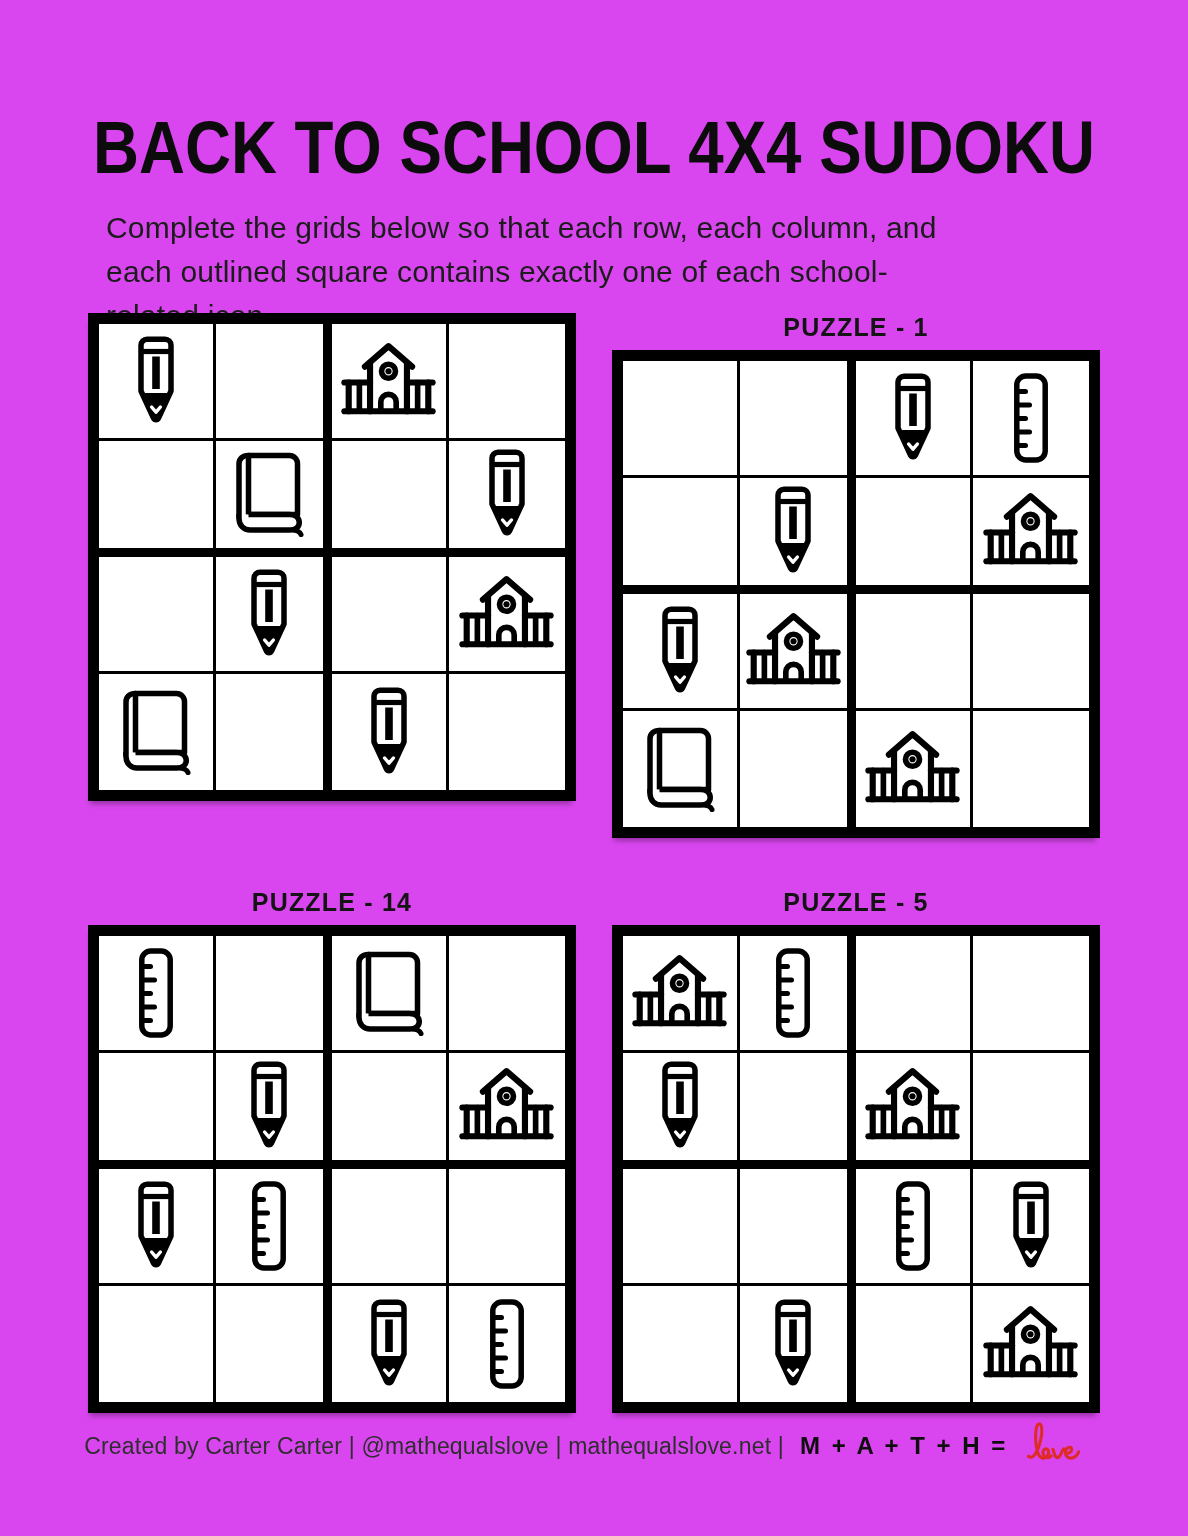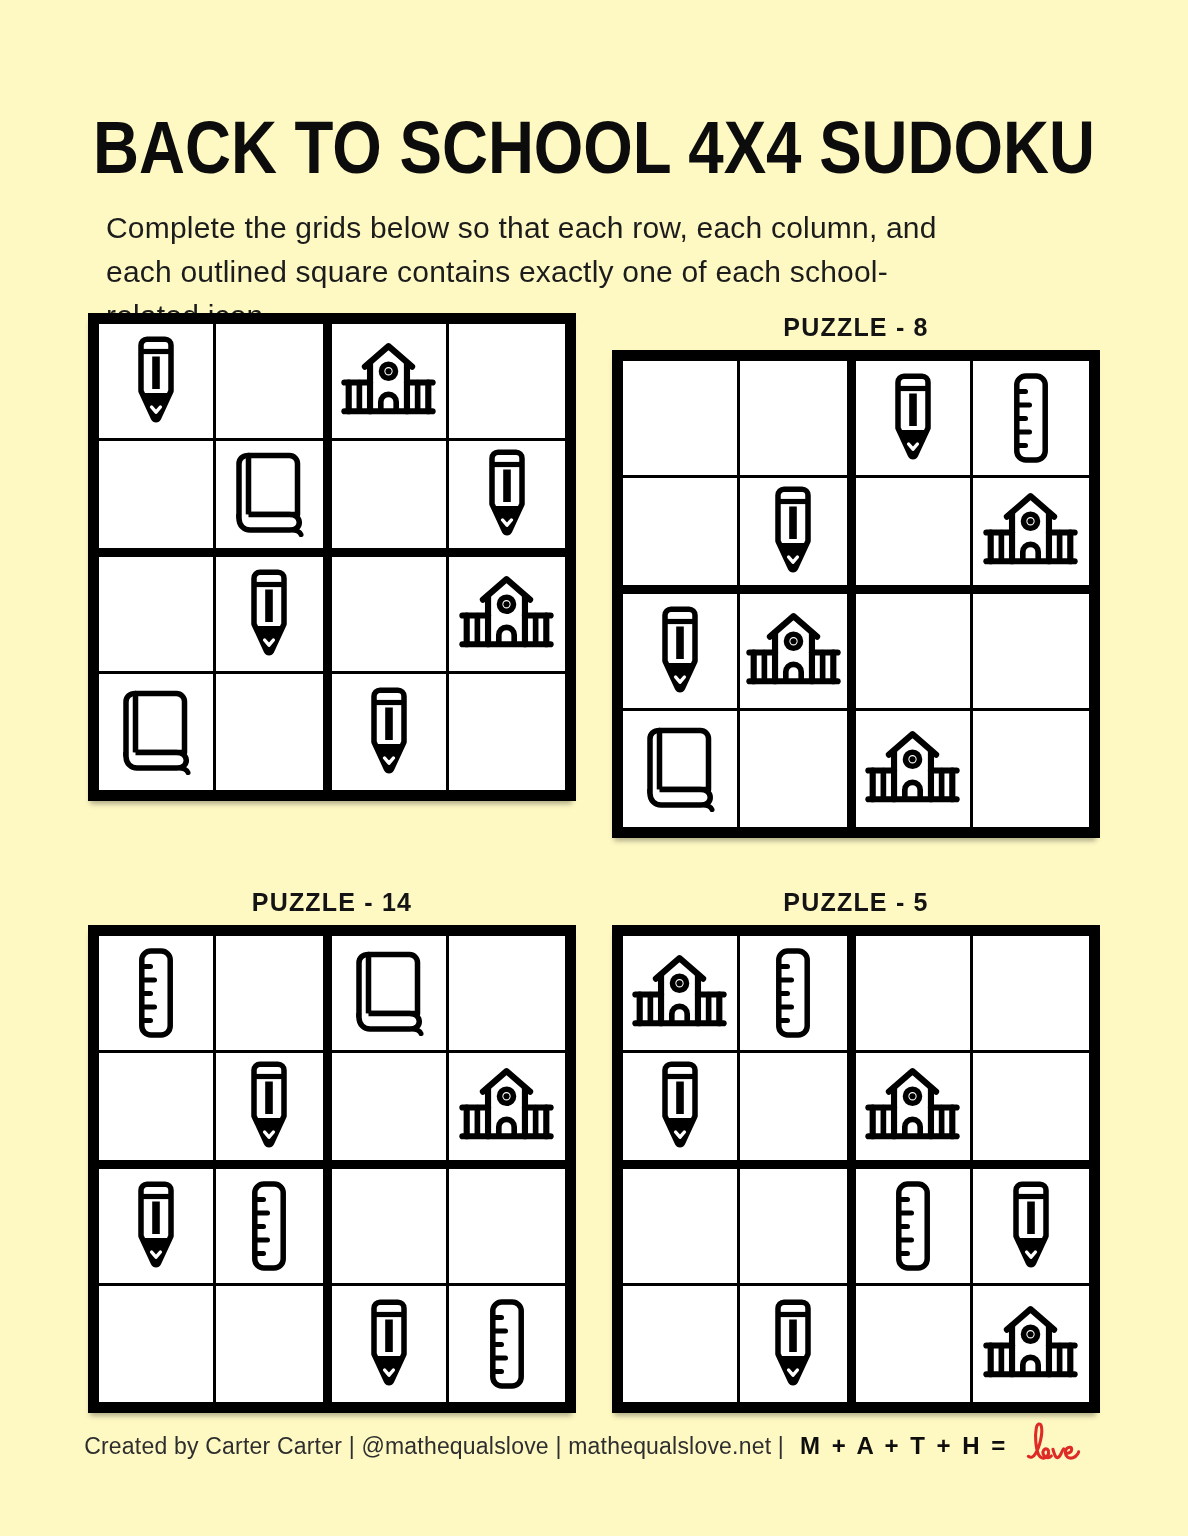--- a/index.html
+++ b/index.html
@@ -1,18 +1,18 @@
 <!DOCTYPE html>
 <html><head>
 <meta charset="utf-8">
 <style>
   html,body { margin:0; padding:0; background:#e8e8e8; }
   #page {
     position:relative; width:1188px; height:1536px; margin:0 auto;
-    background:#fef9c3; overflow:hidden;
+    background:#d946ef; overflow:hidden;
     font-family:"Liberation Sans", sans-serif; color:#111;
   }
   .main-title {
     position:absolute; top:56px; left:0; width:100%;
     text-align:center; font-size:74px; font-weight:bold; line-height:84px;
     letter-spacing:0px; white-space:nowrap; color:#0c0c0c;
     transform:scaleX(0.86); transform-origin:50% 50%;
   }
   .instructions {
     position:absolute; top:176px; left:106px; width:1060px;
@@ -158,21 +158,21 @@
         <div class="cell r3 c2">
           <svg class="icon i-pencil">
             <use href="#sym-pencil" xlink:href="#sym-pencil"></use>
           </svg>
         </div>
         <div class="cell r3 c3"></div>
       </div>
   </div>
 
   <div class="puzzle" id="p14">
-    <div class="puzzle-label">PUZZLE - 8</div>
+    <div class="puzzle-label">PUZZLE - 1</div>
     <div class="grid">
         <div class="cell r0 c0"></div>
         <div class="cell r0 c1"></div>
         <div class="cell r0 c2">
           <svg class="icon i-pencil">
             <use href="#sym-pencil" xlink:href="#sym-pencil"></use>
           </svg>
         </div>
         <div class="cell r0 c3">
           <svg class="icon i-ruler">

